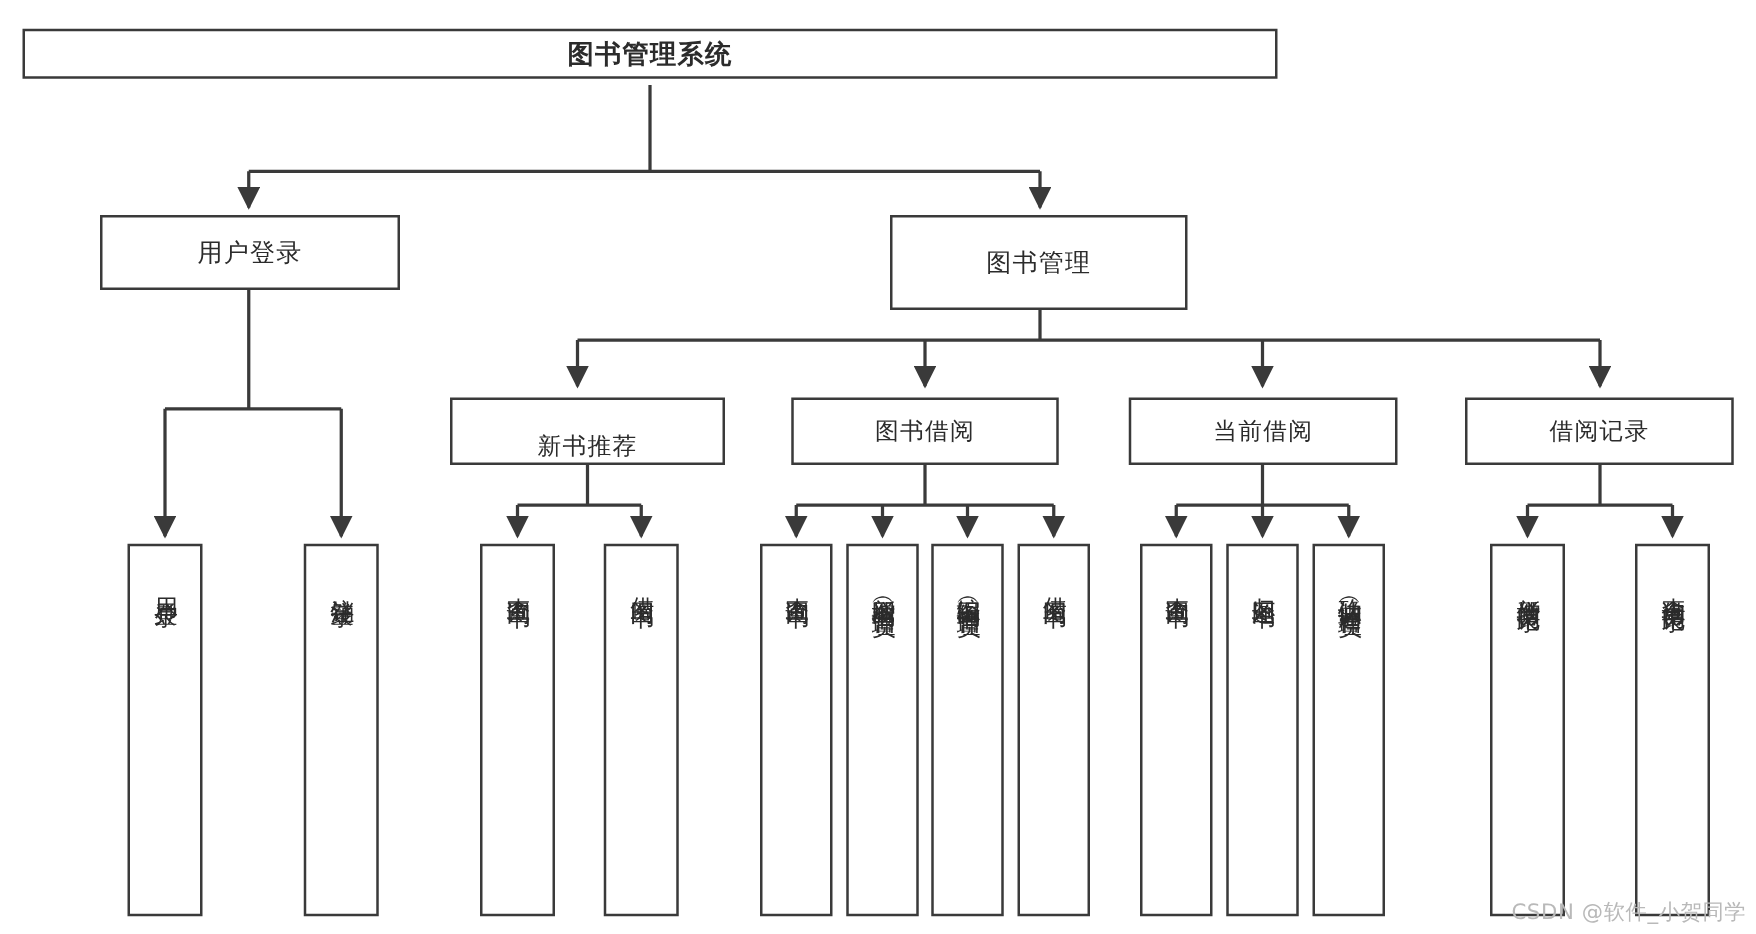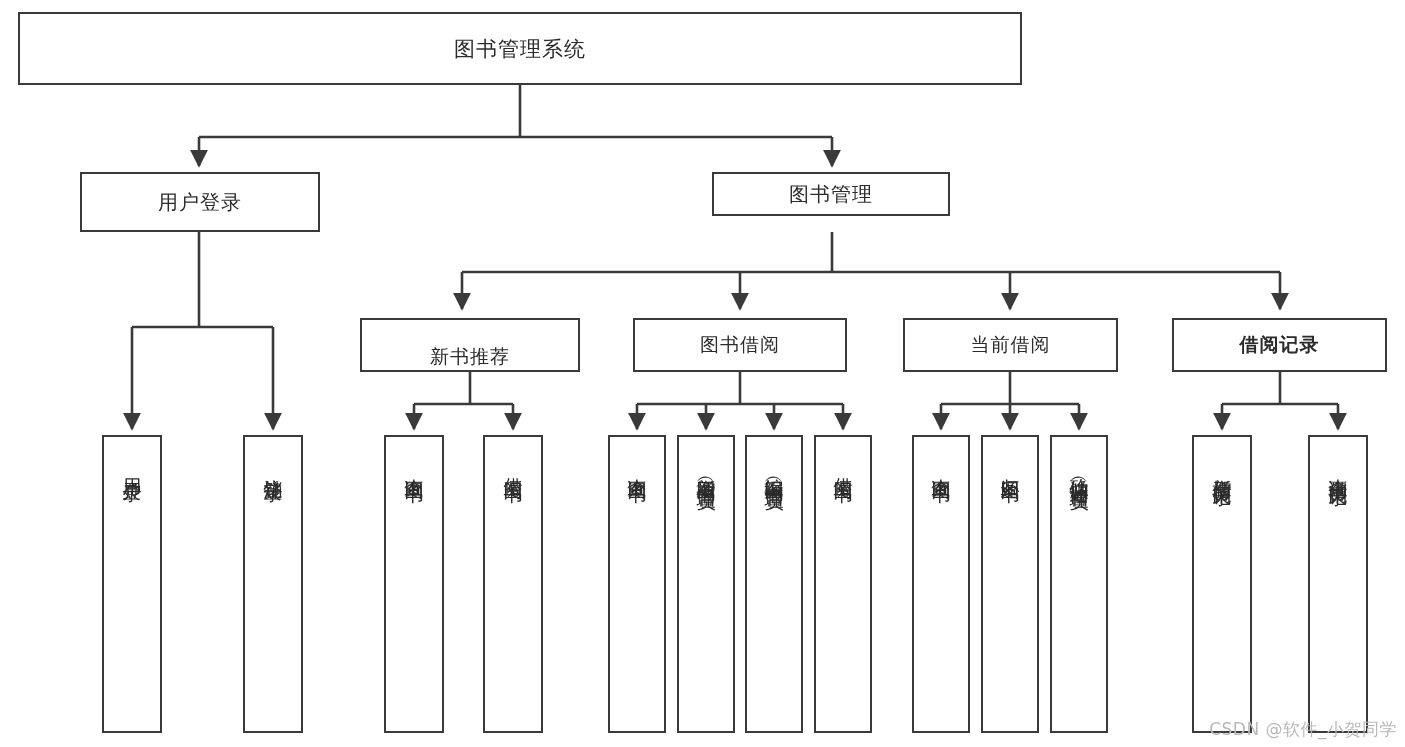--- a/index.html
+++ b/index.html
@@ -123,45 +123,45 @@
       <path d="M 1010 404 L 1010 429" marker-end="url(#arrow)"></path>
       <path d="M 1079 404 L 1079 429" marker-end="url(#arrow)"></path>
 
       <path d="M 1280 372 L 1280 404"></path>
       <path d="M 1222 404 L 1338 404"></path>
       <path d="M 1222 404 L 1222 429" marker-end="url(#arrow)"></path>
       <path d="M 1338 404 L 1338 429" marker-end="url(#arrow)"></path>
     </g>
   </svg>
 
-  <div class="node root" style="left:18px; top:12px; width:1004px; height:73px;">
+  <div class="node root" style="left:18px; top:23px; width:1004px; height:40px;font-weight:bold;">
     <span class="htext">图书管理系统</span>
   </div>
 
   <div class="node lvl1" style="left:80px; top:172px; width:240px; height:60px;">
     <span class="htext">用户登录</span>
   </div>
 
-  <div class="node lvl1" style="left:712px; top:172px; width:238px; height:44px;align-items:center;">
+  <div class="node lvl1" style="left:712px; top:172px; width:238px; height:76px;align-items:center;">
     <span class="htext">图书管理</span>
   </div>
 
   <div class="node lvl2" style="left:360px; top:318px; width:220px; height:54px;align-items:flex-end;">
     <span class="htext">新书推荐</span>
   </div>
 
   <div class="node lvl2" style="left:633px; top:318px; width:214px; height:54px;">
     <span class="htext">图书借阅</span>
   </div>
 
   <div class="node lvl2" style="left:903px; top:318px; width:215px; height:54px;">
     <span class="htext">当前借阅</span>
   </div>
 
-  <div class="node lvl2" style="left:1172px; top:318px; width:215px; height:54px;font-weight:bold;">
+  <div class="node lvl2" style="left:1172px; top:318px; width:215px; height:54px;">
     <span class="htext">借阅记录</span>
   </div>
 
   <div class="node leaf" style="left:102px; top:435px; width:60px; height:298px;">
     <span class="vtext">用户登录</span>
   </div>
 
   <div class="node leaf" style="left:243px; top:435px; width:60px; height:298px;">
     <span class="vtext">注销登录</span>
   </div>

